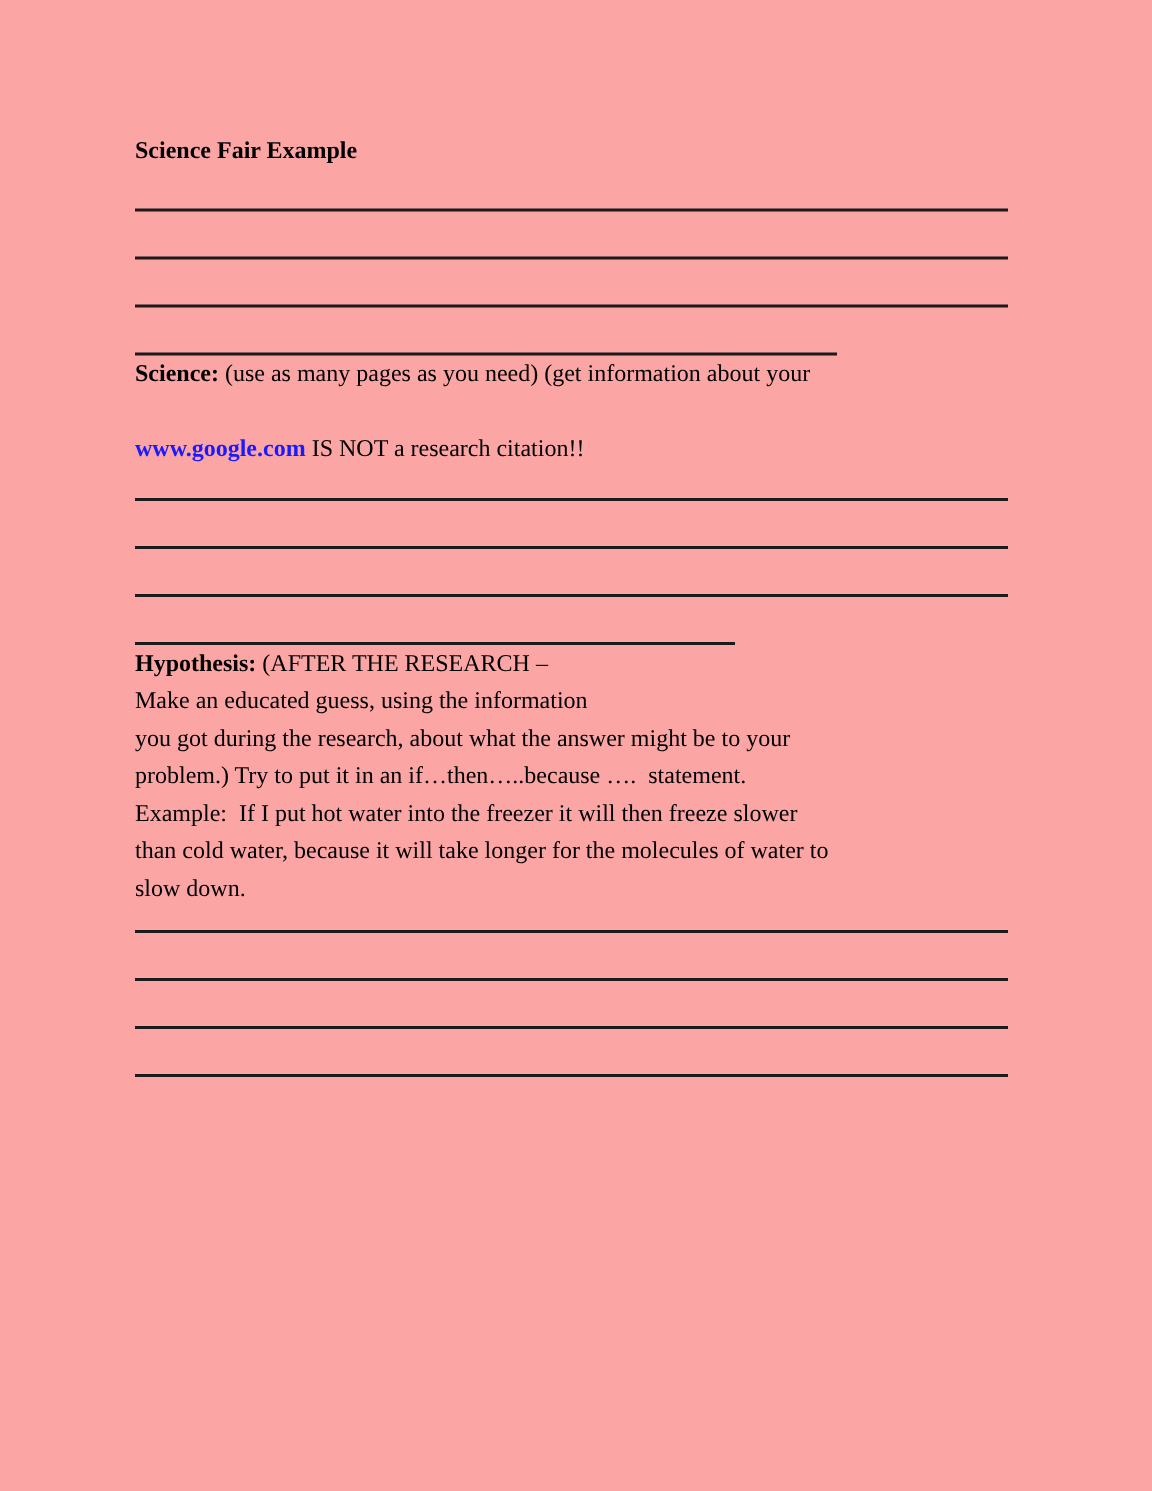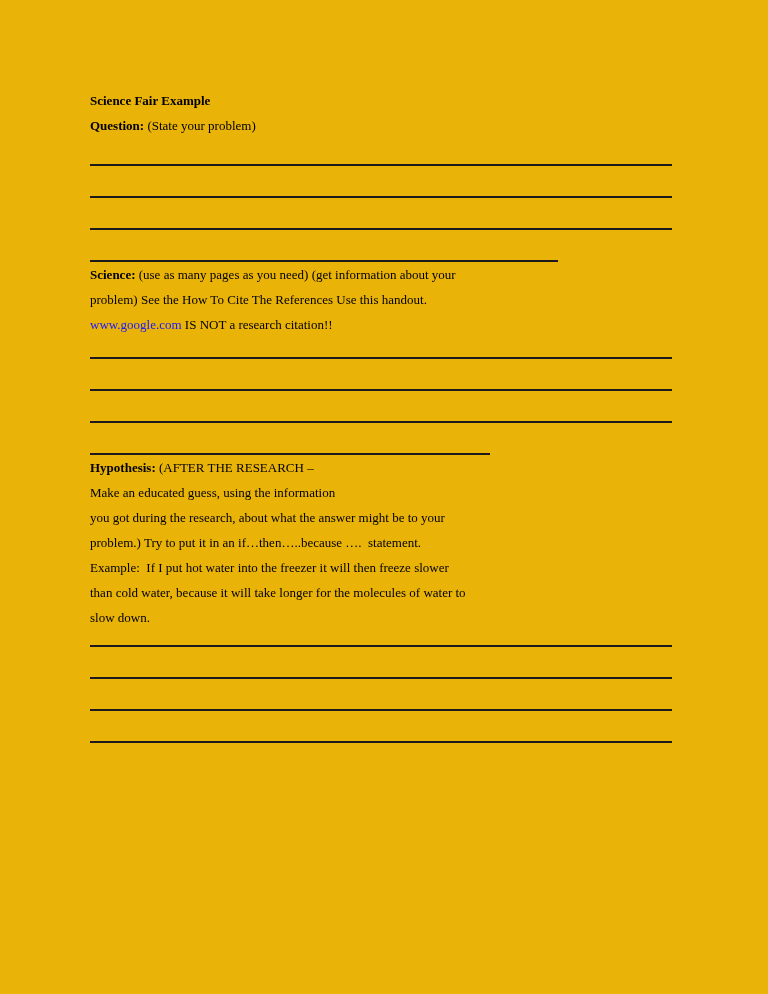--- a/index.html
+++ b/index.html
@@ -1,62 +1,61 @@
 <!DOCTYPE html>
 <html><head>
 <meta charset="utf-8">
 <style>
   html, body { margin: 0; padding: 0; background: #ffffff; }
   .page {
     position: relative;
     width: 768px;
     height: 994px;
-    background: #eab308;
+    background: #fca5a5;
     font-family: "Liberation Serif", "DejaVu Serif", serif;
-    font-size: 13px;
+    font-size: 16px;
     line-height: 25px;
     color: #000000;
     overflow: hidden;
   }
   .doc {
     padding: 88px 0 0 90px;
     width: 582px;
   }
   .para { white-space: pre-wrap; }
   .b { font-weight: bold; }
-  .link { color: #1a1aff; cursor: pointer; }
+  .link { color: #1a1aff; cursor: pointer; font-weight: bold; }
   .lines > div {
     height: 30px;
     border-bottom: 2px solid #1b1b1b;
     width: 582px;
   }
   .q-lines > div:first-child { height: 26px; }
   .r-lines > div:first-child { height: 20px; }
   .h-lines > div:first-child { height: 15px; }
   .short-q { width: 468px !important; }
   .short-r { width: 400px !important; }
 </style>
 </head>
 <body>
 
 <div class="page">
   <div class="doc">
 
     <div class="para b">Science Fair Example</div>
 
-    <div class="para"><span class="b">Question:</span><span> (State your problem)</span></div>
 
     <div class="lines q-lines">
       <div></div>
       <div></div>
       <div></div>
       <div class="short-q"></div>
     </div>
 
-    <div class="para"><span class="b">Science:</span><span> (use as many pages as you need) (get information about your</span><br><span>problem) See the How To Cite The References Use this handout.</span><br><span class="link">www.google.com</span><span> IS NOT a research citation!!</span></div>
+    <div class="para"><span class="b">Science:</span><span> (use as many pages as you need) (get information about your</span><br><br><span class="link">www.google.com</span><span> IS NOT a research citation!!</span></div>
 
     <div class="lines r-lines">
       <div></div>
       <div></div>
       <div></div>
       <div class="short-r"></div>
     </div>
 
     <div class="para"><span class="b">Hypothesis:</span><span> (AFTER THE RESEARCH –</span><br><span>Make an educated guess, using the information</span><br><span>you got during the research, about what the answer might be to your</span><br><span>problem.) Try to put it in an if…then…..because ….  statement.</span><br><span>Example:  If I put hot water into the freezer it will then freeze slower</span><br><span>than cold water, because it will take longer for the molecules of water to</span><br><span>slow down.</span></div>
 

